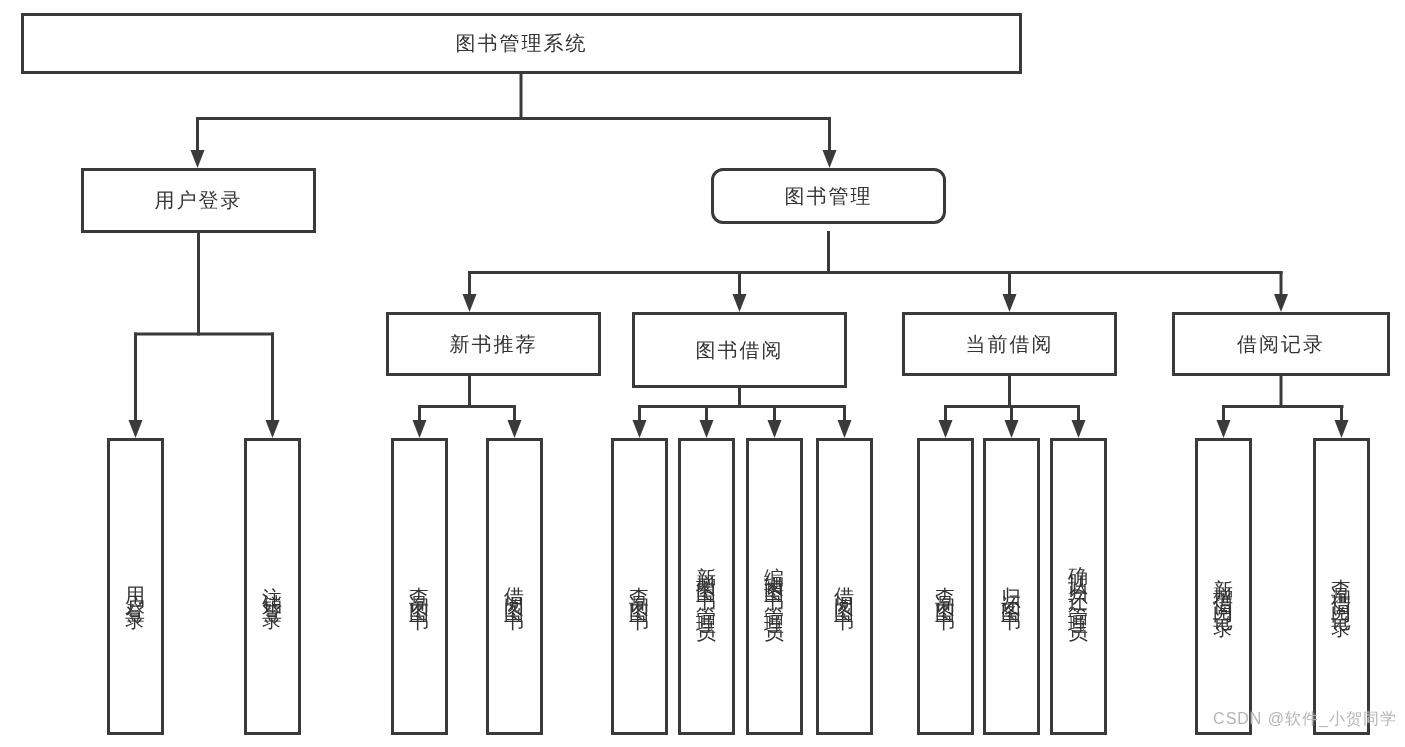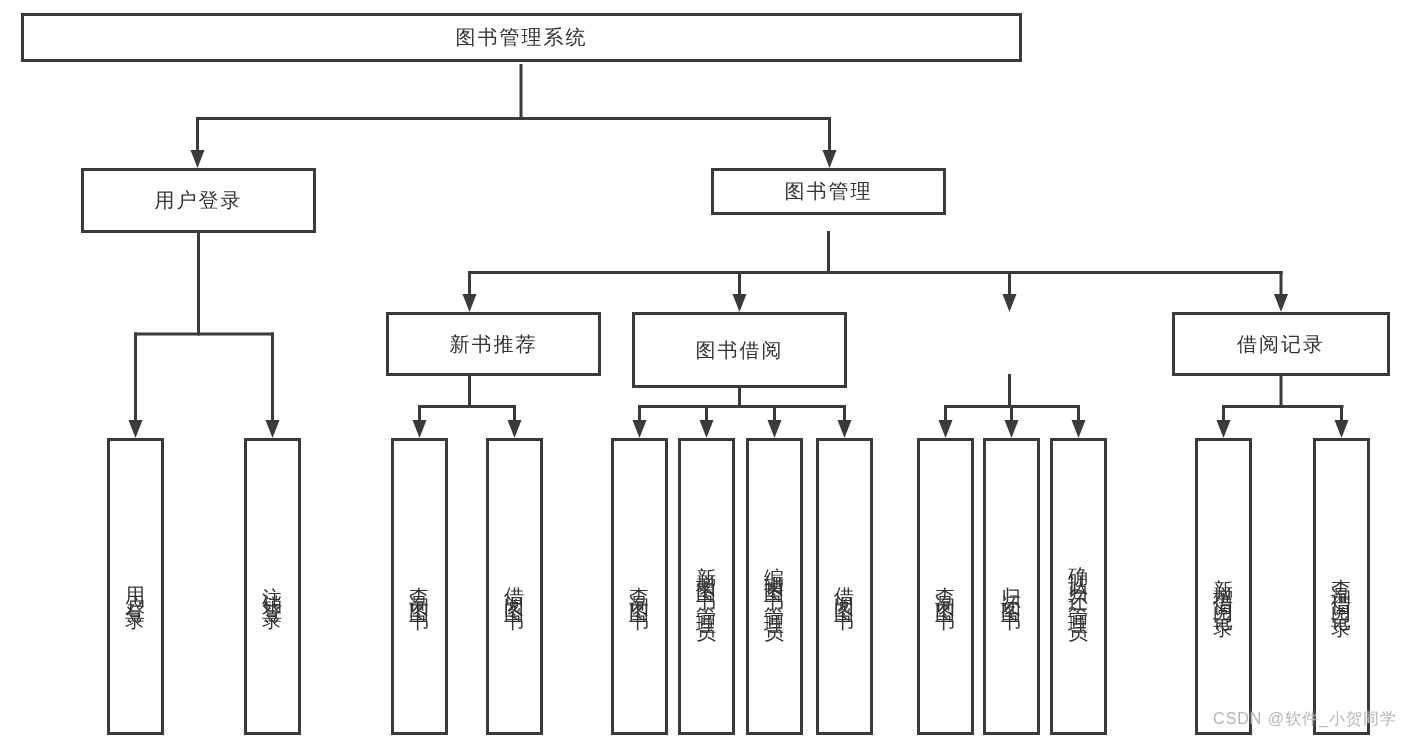--- a/index.html
+++ b/index.html
@@ -115,27 +115,28 @@
     <polygon points="1071.5,420 1085.5,420 1078.5,438" fill="currentColor" stroke="none"></polygon>
 
     <line x1="1281" y1="374" x2="1281" y2="408"></line>
     <line x1="1222" y1="406.5" x2="1343.5" y2="406.5"></line>
     <line x1="1223.5" y1="405" x2="1223.5" y2="422"></line>
     <polygon points="1216.5,420 1230.5,420 1223.5,438" fill="currentColor" stroke="none"></polygon>
     <line x1="1341.5" y1="405" x2="1341.5" y2="422"></line>
     <polygon points="1334.5,420 1348.5,420 1341.5,438" fill="currentColor" stroke="none"></polygon>
   </svg>
 
-  <div class="node" style="left:21px; top:13px; width:1001px; height:49px;">图书管理系统</div>
+  <div class="node" style="left:21px; top:13px; width:1001px; height:61px;">图书管理系统</div>
 
   <div class="node" style="left:81px; top:168px; width:235px; height:65px;">用户登录</div>
-  <div class="node" style="left:711px; top:168px; width:235px; height:47px;">图书管理</div>
+  <div class="node" style="left:711px; top:168px; width:235px; height:56px;border-radius:12px;">图书管理</div>
 
   <div class="node" style="left:362px; top:312px; width:215px; height:64px;margin-left:24px;">新书推荐</div>
   <div class="node" style="left:632px; top:312px; width:215px; height:76px;">图书借阅</div>
+  <div class="node" style="left:902px; top:312px; width:215px; height:64px;">当前借阅</div>
   <div class="node" style="left:1172px; top:312px; width:218px; height:64px;">借阅记录</div>
 
   <div class="node vnode" style="left:107px; top:438px; width:57px; height:297px;">
     <span>用户登录</span>
   </div>
   <div class="node vnode" style="left:244px; top:438px; width:57px; height:297px;">
     <span>注销登录</span>
   </div>
   <div class="node vnode" style="left:391px; top:438px; width:57px; height:297px;">
     <span>查询图书</span>

